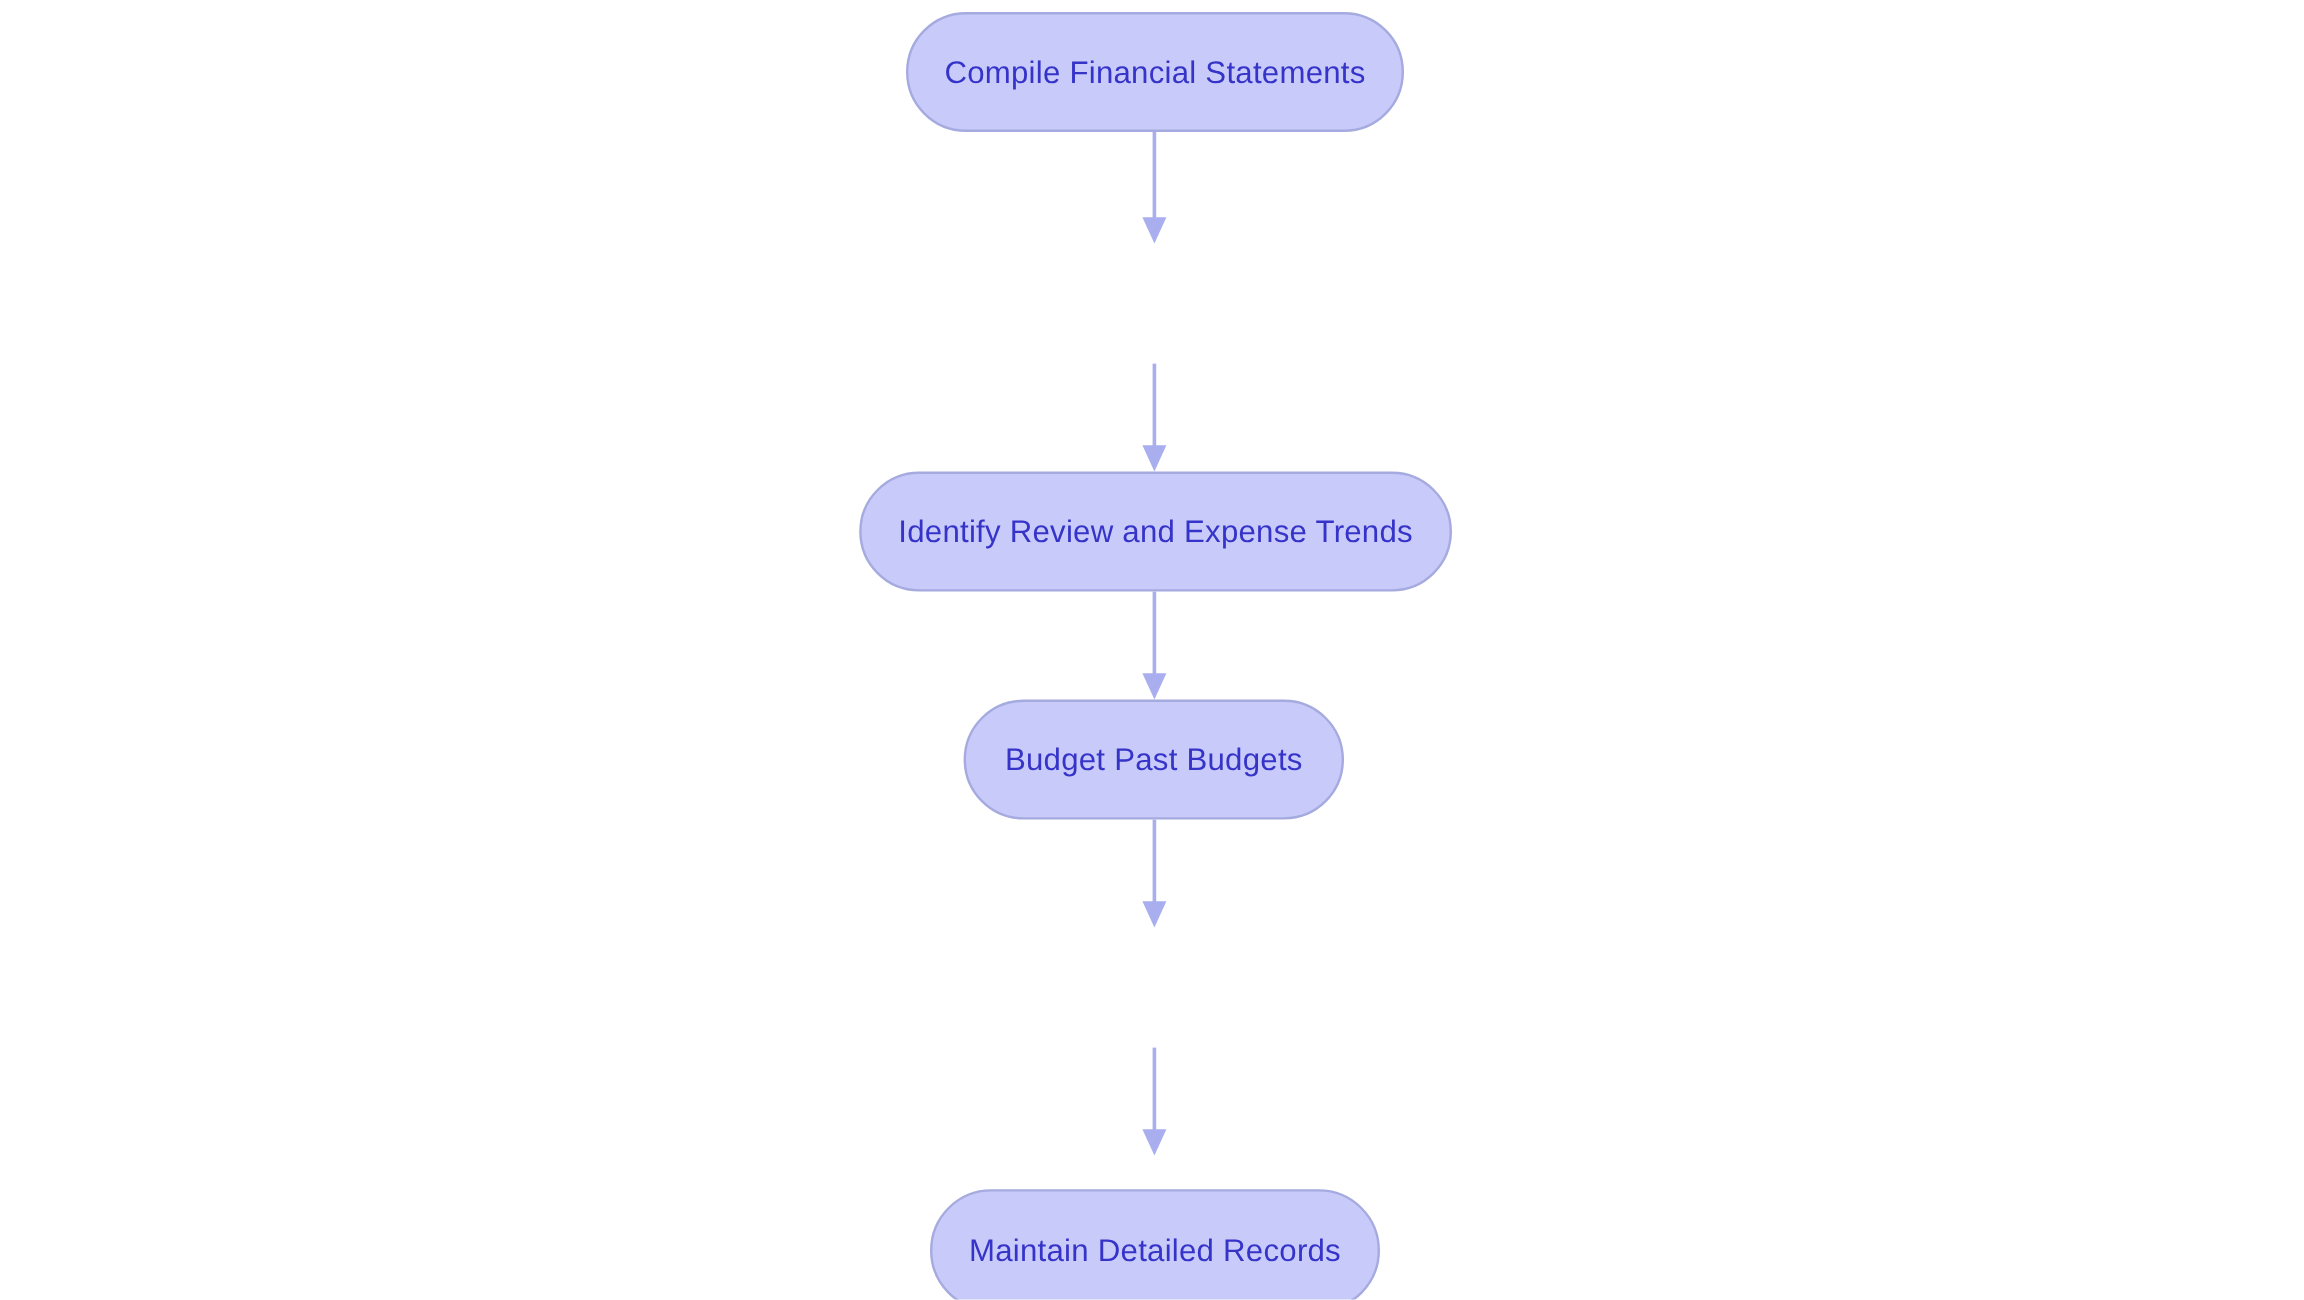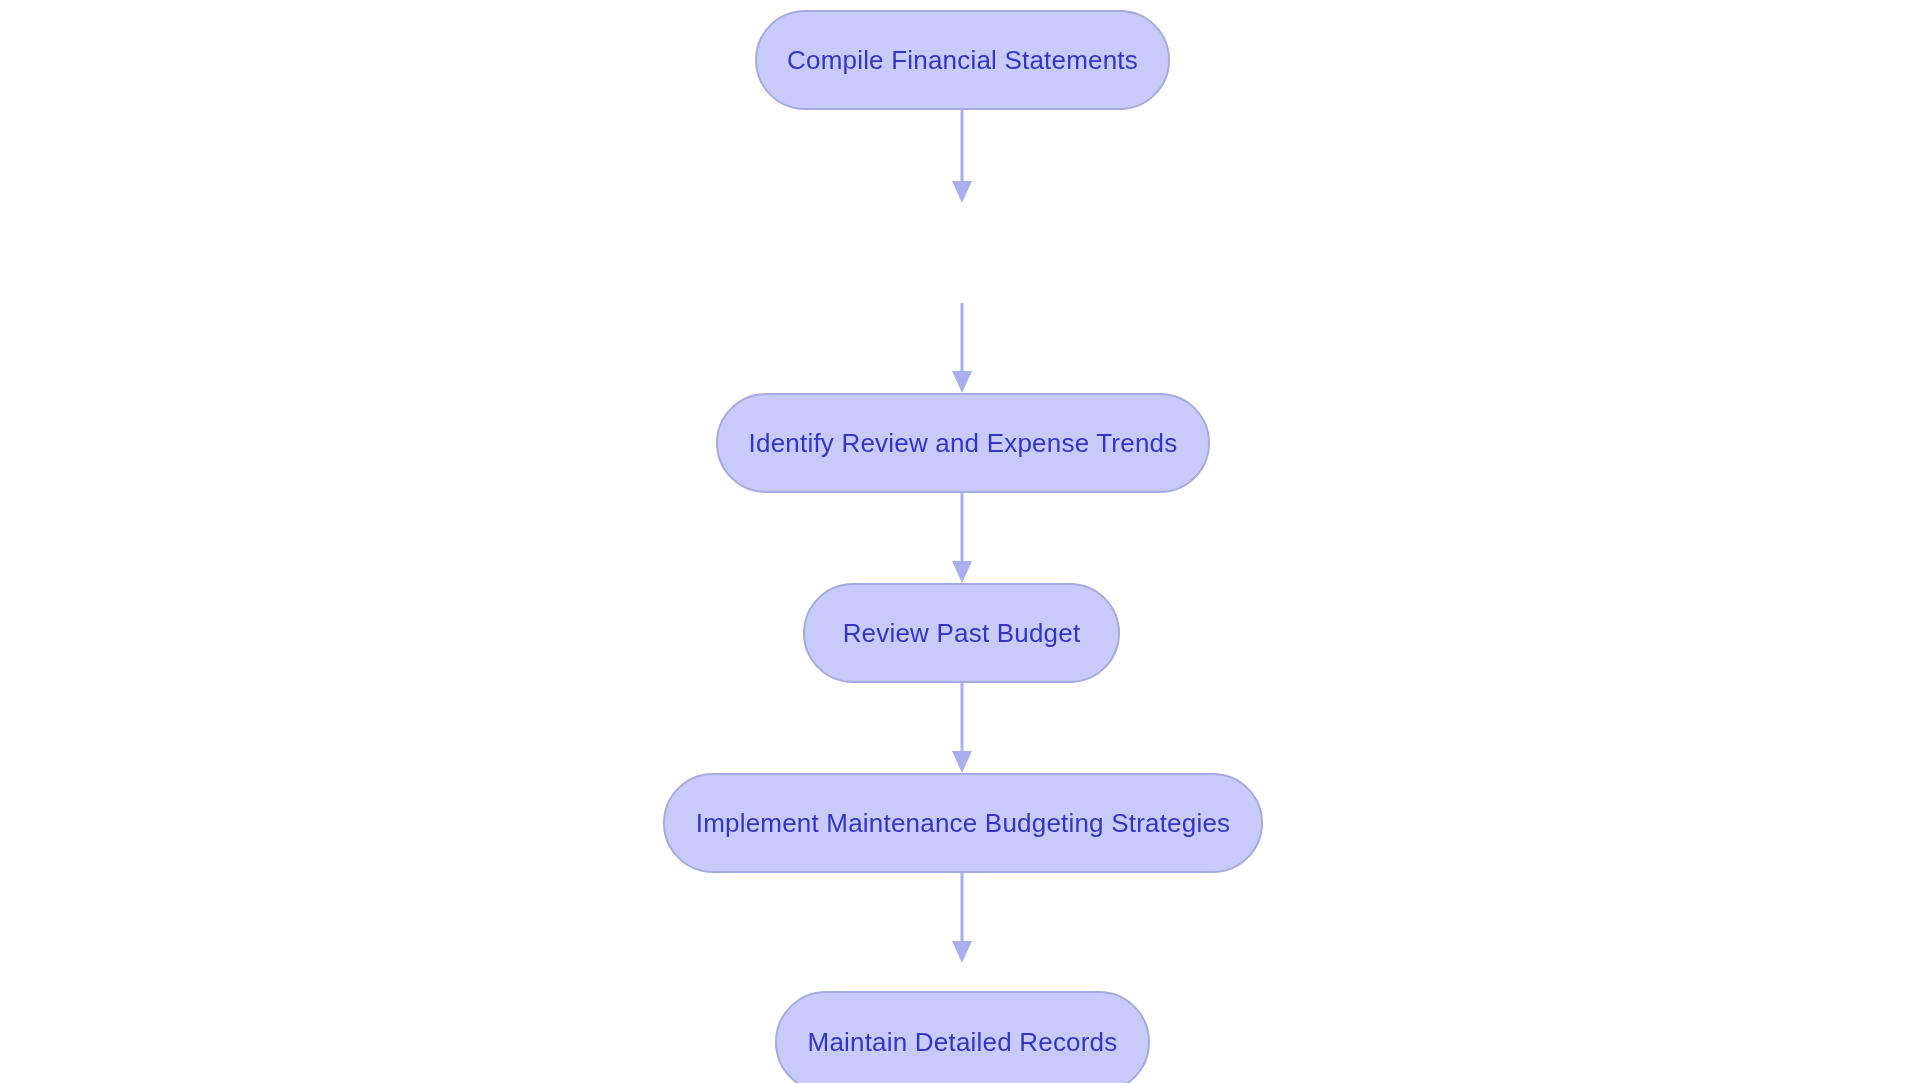--- a/index.html
+++ b/index.html
@@ -92,24 +92,21 @@
   <div class="node" style="left:755px; top:10px; width:415px; height:100px;">
     <span class="node-label">Compile Financial Statements</span>
   </div>
 
 
   <div class="node" style="left:716px; top:393px; width:494px; height:100px;">
     <span class="node-label">Identify Review and Expense Trends</span>
   </div>
 
   <div class="node" style="left:803px; top:583px; width:317px; height:100px;">
-    <span class="node-label">Review Past Budget</span>
+    <span class="node-label">Budget Past Budgets</span>
   </div>
 
-  <div class="node" style="left:663px; top:773px; width:600px; height:100px;">
-    <span class="node-label">Implement Maintenance Budgeting Strategies</span>
-  </div>
 
   <div class="node" style="left:775px; top:963px; width:375px; height:102px;margin-top:28px;">
     <span class="node-label">Maintain Detailed Records</span>
   </div>
 
 </div>
 
 </body></html>

